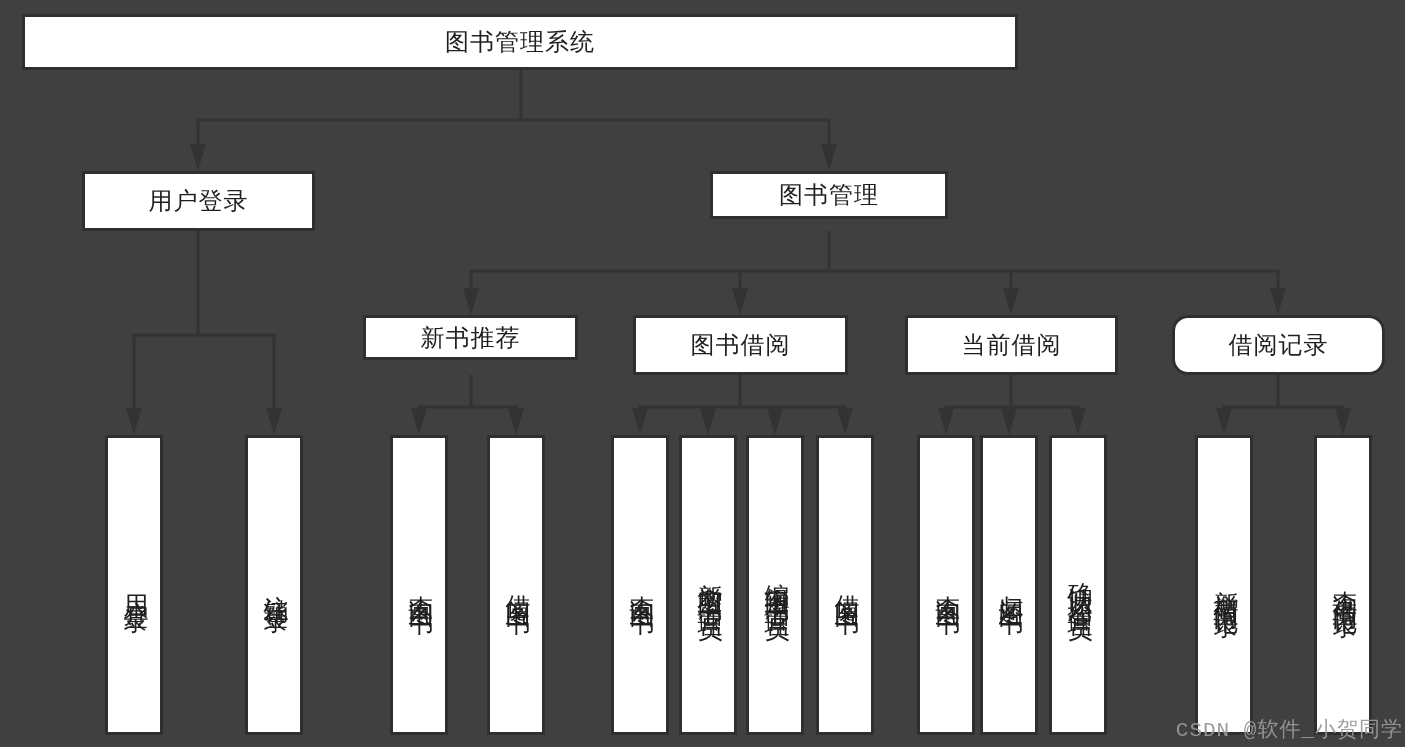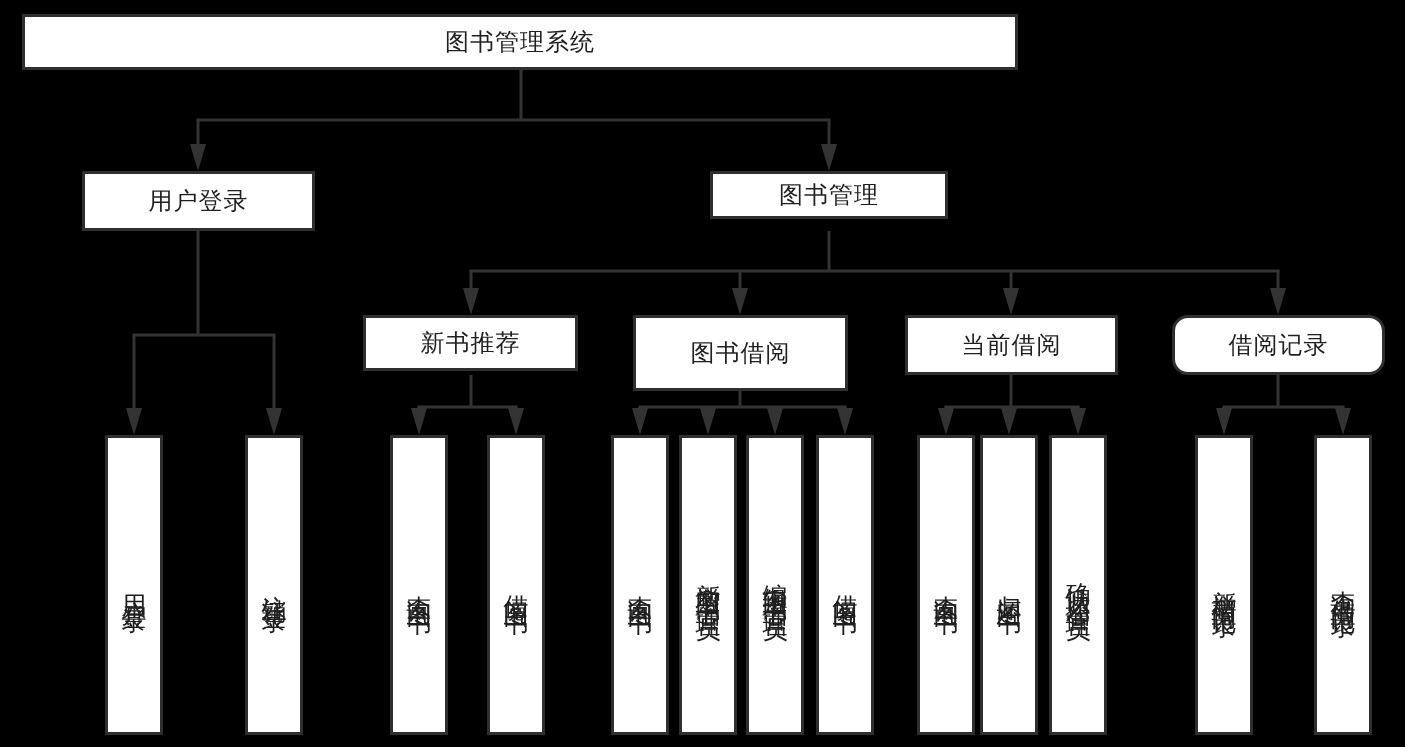--- a/index.html
+++ b/index.html
@@ -1,18 +1,18 @@
 <!DOCTYPE html>
 <html><head>
 <meta charset="utf-8">
 <style>
   html,body{margin:0;padding:0;background:#ffffff;}
   #canvas{
-    position:relative;width:1405px;height:747px;background:#000000;overflow:hidden;
-    font-family:Liberation Sans, sans-serif;color:#1f1f1f;
+    position:relative;width:1405px;height:747px;background:#404040;overflow:hidden;
+    font-family:Liberation Mono, monospace;color:#1f1f1f;
   }
   .box{
     position:absolute;box-sizing:border-box;border:3px solid #2f2f2f;background:#ffffff;
     display:flex;align-items:center;justify-content:center;z-index:2;
   }
   .hbox{font-size:24px;letter-spacing:1px;}
   .vbox span{
     writing-mode:vertical-rl;text-orientation:mixed;
     font-size:25px;letter-spacing:5px;line-height:1;white-space:nowrap;
   }
@@ -86,24 +86,24 @@
     <span>图书管理系统</span>
   </div>
 
   <div class="box hbox" style="left:82px;top:171px;width:233px;height:60px;">
     <span>用户登录</span>
   </div>
   <div class="box hbox" style="left:710px;top:171px;width:238px;height:48px;">
     <span>图书管理</span>
   </div>
 
-  <div class="box hbox" style="left:363px;top:315px;width:215px;height:56px;">
+  <div class="box hbox" style="left:363px;top:315px;width:215px;height:45px;">
     <span>新书推荐</span>
   </div>
-  <div class="box hbox" style="left:633px;top:315px;width:215px;height:76px;text-align:center;">
+  <div class="box hbox" style="left:633px;top:315px;width:215px;height:60px;text-align:center;">
     <span>图书借阅</span>
   </div>
   <div class="box hbox" style="left:905px;top:315px;width:213px;height:60px;justify-content:center;">
     <span>当前借阅</span>
   </div>
   <div class="box hbox" style="left:1172px;top:315px;width:213px;height:60px;border-radius:16px;">
     <span>借阅记录</span>
   </div>
 
   <div class="box vbox" style="left:105px;top:435px;width:58px;height:300px;">
@@ -143,13 +143,14 @@
     <span>确认归还（管理员）</span>
   </div>
 
   <div class="box vbox" style="left:1195px;top:435px;width:58px;height:300px;">
     <span>新增借阅记录</span>
   </div>
   <div class="box vbox" style="left:1314px;top:435px;width:58px;height:300px;">
     <span>查询借阅记录</span>
   </div>
 
+  <div id="watermark">CSDN @软件_小贺同学</div>
 </div>
 
 </body></html>

